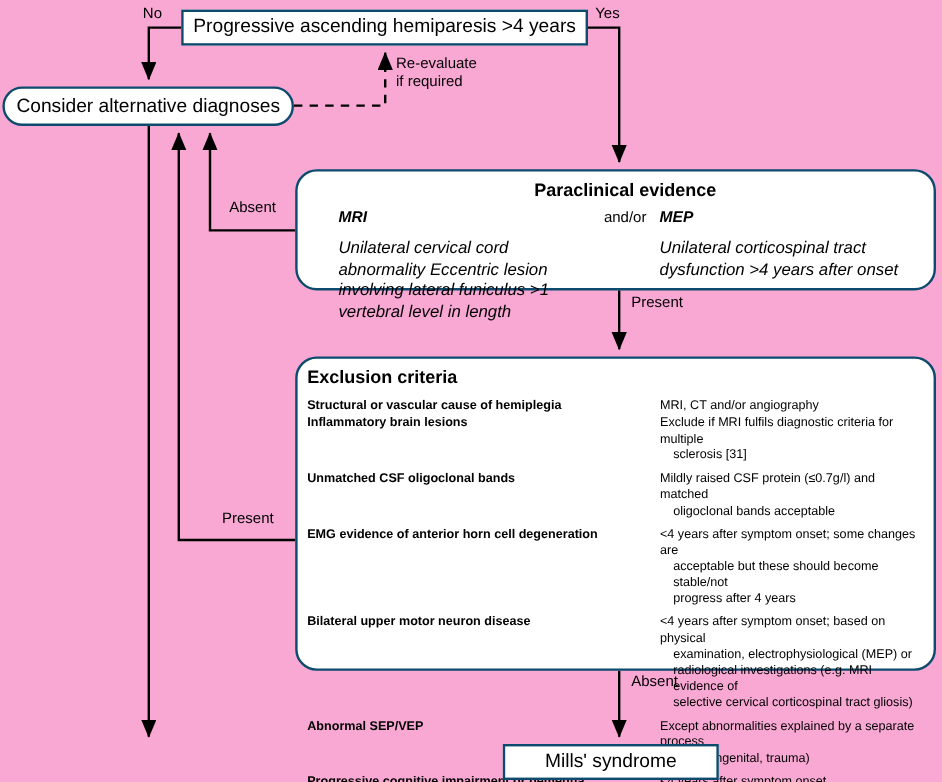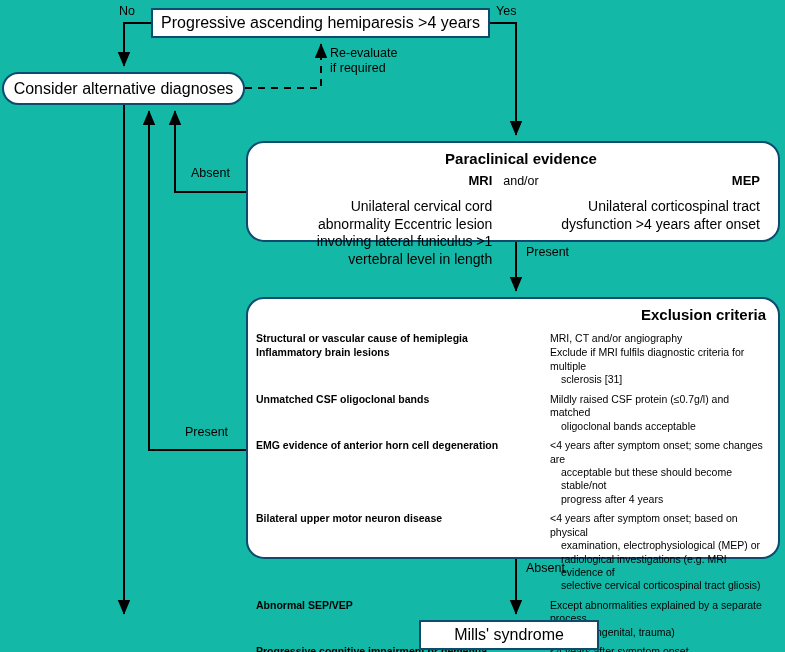--- a/index.html
+++ b/index.html
@@ -9,21 +9,21 @@
   }
   body {
     font-family: "Liberation Sans", sans-serif;
     color: #000000;
   }
   #canvas {
     position: relative;
     width: 785px;
     height: 652px;
     overflow: hidden;
-    background: #14b8a6;
+    background: #f9a8d4;
   }
   svg.edges {
     position: absolute;
     left: 0;
     top: 0;
     width: 785px;
     height: 652px;
     pointer-events: none;
   }
   .node {
@@ -62,32 +62,32 @@
     left: 246px; top: 141px; width: 534px; height: 101px;
     padding: 6px 10px 0 26px;
   }
   .para-title {
     font-size: 15px; font-weight: bold; text-align: center; margin: 1px 0 6px 0;
   }
   .para-cols {
     display: flex; align-items: flex-start; justify-content: space-between;
     padding: 0 8px;
   }
-  .para-col { width: 44%; text-align: right; }
+  .para-col { width: 44%; text-align: left; font-style: italic; }
   .para-col-mid { width: 12%; text-align: center; padding-top: 1px; }
   .para-head { font-size: 13px; font-weight: bold; margin-bottom: 10px; }
   .para-mid-label { font-size: 12.5px; }
   .para-lines { font-size: 14px; line-height: 1.25; }
 
   .box-excl {
     left: 246px; top: 297px; width: 534px; height: 262px;
     padding: 5px 12px 0 8px;
   }
   .excl-title {
-    font-size: 15px; font-weight: bold; text-align: right; margin: 2px 0 9px 0;
+    font-size: 15px; font-weight: bold; text-align: left; margin: 2px 0 9px 0;
   }
   .excl-table { width: 100%; border-collapse: collapse; }
   .excl-table td {
     vertical-align: top;
     text-align: left;
     font-size: 10.5px;
     line-height: 1.28;
     padding: 0 0 6px 0;
   }
   .excl-table td.crit {

